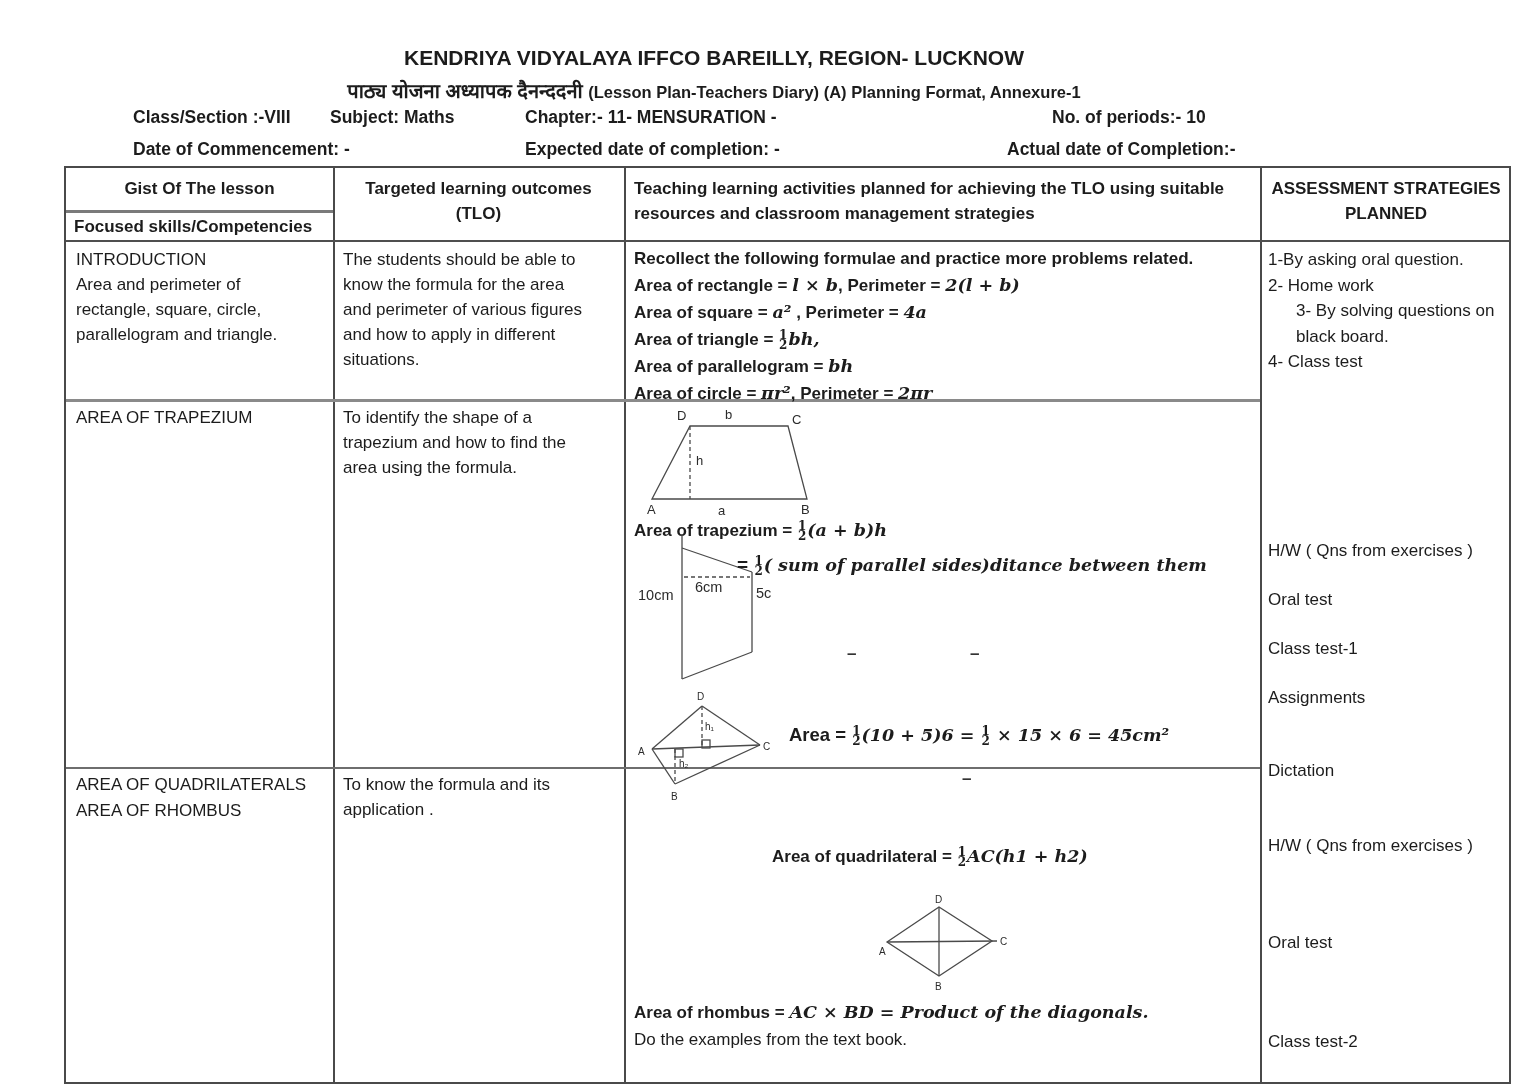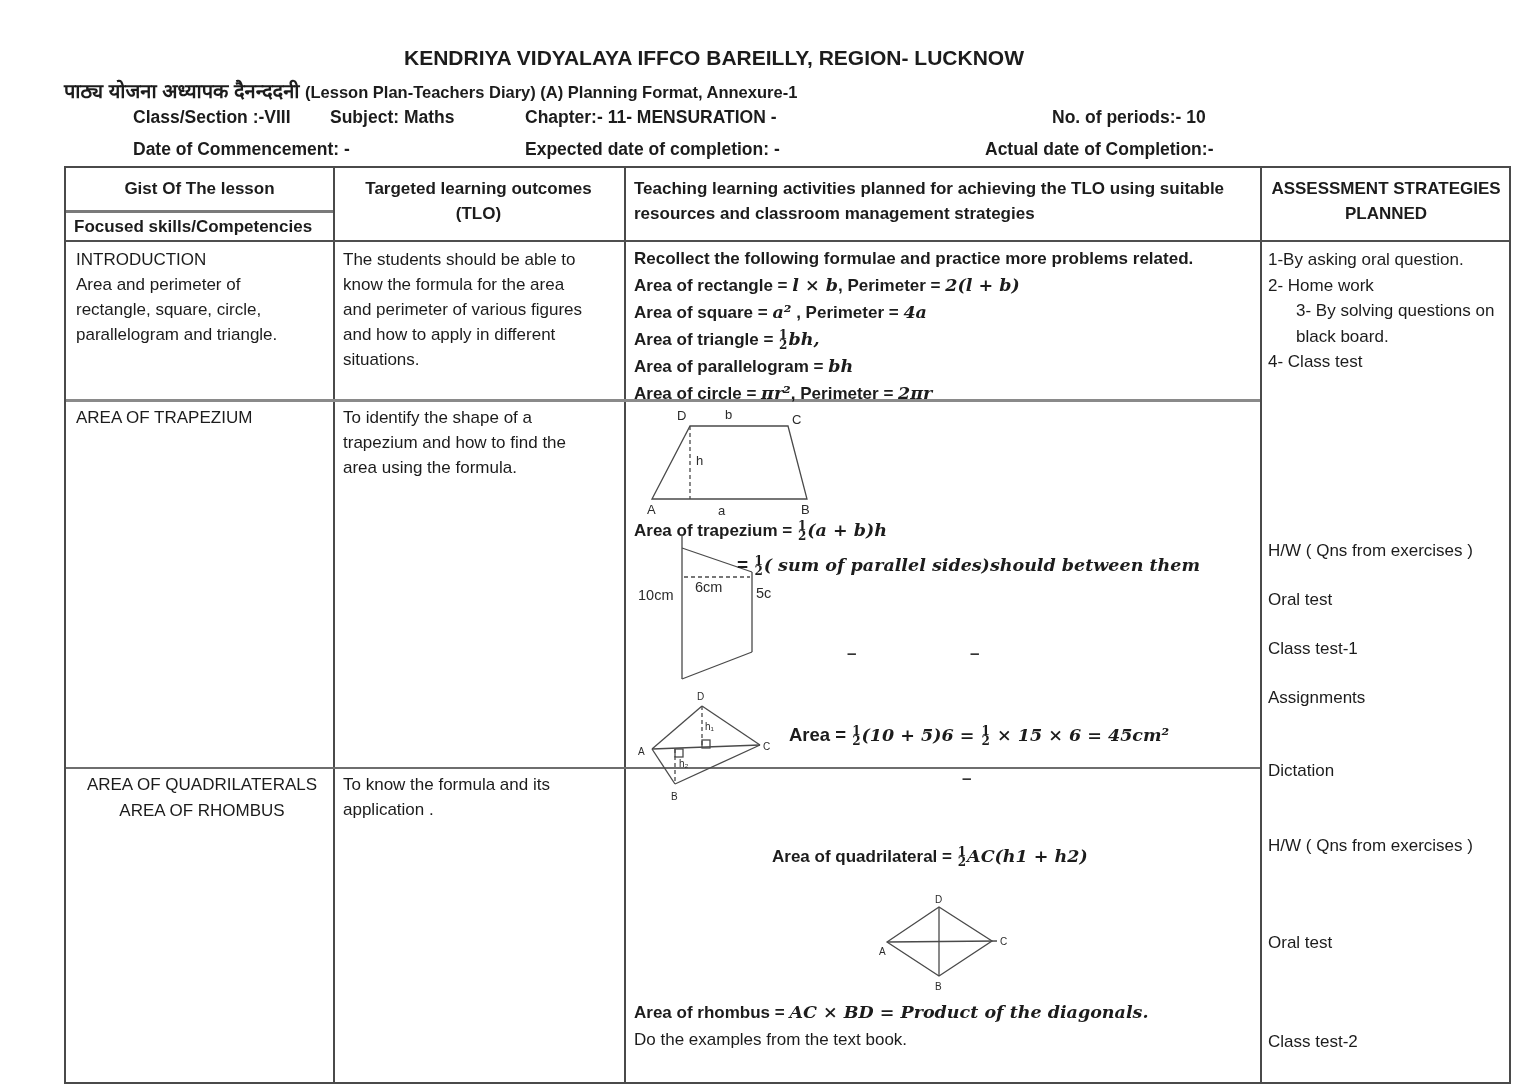--- a/index.html
+++ b/index.html
@@ -5,21 +5,21 @@
   html,body{margin:0;padding:0;}
   body{
     width:1536px;height:1086px;background:#ffffff;position:relative;
     font-family:"Liberation Sans",sans-serif;color:#1c1c1c;overflow:hidden;
     -webkit-font-smoothing:antialiased;
   }
   .abs{position:absolute;}
   .preline{white-space:pre-line;}
   
   .doc-title{top:46px;left:64px;width:1300px;text-align:center;font-size:21px;font-weight:bold;}
-  .doc-subtitle{top:77px;left:64px;width:1300px;}
+  .doc-subtitle{top:77px;left:64px;width:1300px;text-align:center;}
   .hindi{font-size:20px;font-weight:bold;}
   .sub-en{font-size:16.5px;font-weight:bold;}
   .info{font-size:17.5px;font-weight:bold;white-space:nowrap;}
   
   .tbl{left:64px;top:166px;width:1443px;height:914px;border:2px solid #4a4a4a;}
   .vline{position:absolute;top:0;width:2px;height:100%;background:#4a4a4a;}
   .hline{position:absolute;height:2px;background:#6e6e6e;}
   .cell-text{font-size:17px;font-weight:normal;line-height:25px;}
   .hdr{font-size:17px;font-weight:bold;line-height:25px;}
   .ctr{text-align:center;}
@@ -44,21 +44,21 @@
 <div class="abs doc-subtitle">
   <span class="hindi">पाठ्य योजना  अध्यापक  दैनन्ददनी </span><span class="sub-en">(Lesson Plan-Teachers Diary)  (A) Planning Format,  Annexure-1</span>
 </div>
 
 <div class="abs info" style="left:133px;top:107px;">Class/Section :-VIII</div>
 <div class="abs info" style="left:330px;top:107px;">Subject: Maths</div>
 <div class="abs info" style="left:525px;top:107px;">Chapter:- 11- MENSURATION -</div>
 <div class="abs info" style="left:1052px;top:107px;">No. of periods:- 10</div>
 <div class="abs info" style="left:133px;top:139px;">Date of Commencement: -</div>
 <div class="abs info" style="left:525px;top:139px;">Expected date of completion: -</div>
-<div class="abs info" style="left:985px;top:139px;">Actual date of Completion:-</div>
+<div class="abs info" style="left:1007px;top:139px;">Actual date of Completion:-</div>
 
 <div class="abs tbl">
 
   <div class="vline" style="left:267px;"></div>
   <div class="vline" style="left:558px;"></div>
   <div class="vline" style="left:1194px;"></div>
   <div class="hline" style="left:0;top:42px;width:267px;height:3px;background:#7a7a7a;"></div>
   <div class="hline" style="left:0;top:72px;width:1443px;background:#4f4f4f;"></div>
   <div class="hline" style="left:0;top:231px;width:1194px;height:3px;background:#8a8a8a;"></div>
   <div class="hline" style="left:0;top:599px;width:1194px;"></div>
@@ -115,21 +115,21 @@
       <line x1="50" y1="2" x2="50" y2="147"></line>
       <line x1="50" y1="16" x2="120" y2="40"></line>
       <line class="dashed" x1="52" y1="45" x2="118" y2="45"></line>
       <line x1="120" y1="40" x2="120" y2="120"></line>
       <line x1="120" y1="120" x2="50" y2="147"></line>
       <text class="dim" x="6" y="68">10cm</text>
       <text class="dim" x="63" y="60">6cm</text>
       <text class="dim" x="124" y="66">5cm</text>
     </svg>
 
-    <div class="abs fline" style="left:113px;top:152px;font-size:19px;"><span class="seg-t">= </span><span class="frac"><span class="num">1</span><span class="den">2</span></span><span class="seg-m">( sum of parallel sides)should between them</span></div>
+    <div class="abs fline" style="left:113px;top:152px;font-size:19px;"><span class="seg-t">= </span><span class="frac"><span class="num">1</span><span class="den">2</span></span><span class="seg-m">( sum of parallel sides)ditance between them</span></div>
 
     <span class="abs dash" style="left:223px;top:245px;">–</span>
     <span class="abs dash" style="left:346px;top:245px;">–</span>
 
     <svg class="abs fig" style="left:8px;top:289px;" width="145" height="118" viewBox="0 0 145 118">
       <line x1="20" y1="61" x2="70" y2="18"></line>
       <line x1="70" y1="18" x2="128" y2="57"></line>
       <line x1="20" y1="61" x2="128" y2="57"></line>
       <line x1="20" y1="61" x2="43" y2="96"></line>
       <line x1="128" y1="57" x2="43" y2="96"></line>
@@ -143,21 +143,21 @@
       <text class="tiny" x="131" y="62">C</text>
       <text class="tiny" x="47" y="79">h₂</text>
       <text class="tiny" x="39" y="112">B</text>
     </svg>
 
     <div class="abs fline" style="left:165px;top:322px;font-size:18.5px;"><span class="seg-t">Area = </span><span class="frac"><span class="num">1</span><span class="den">2</span></span><span class="seg-m">(10 + 5)6 = </span><span class="frac"><span class="num">1</span><span class="den">2</span></span><span class="seg-m"> × 15 × 6 = 45cm²</span></div>
 
     <span class="abs dash" style="left:338px;top:370px;">–</span>
   </div>
 
-  <div class="abs cell-text preline" style="left:10px;top:604px;width:252px;line-height:26px;text-align:center;">AREA OF QUADRILATERALS
+  <div class="abs cell-text preline" style="left:10px;top:604px;width:252px;line-height:26px;">AREA OF QUADRILATERALS
 AREA OF RHOMBUS</div>
   <div class="abs cell-text preline" style="left:277px;top:604px;width:278px;">To know the formula and its
 application .</div>
 
   <div class="abs" style="left:558px;top:599px;width:636px;height:315px;">
     <div class="abs fline" style="left:148px;top:76px;"><span class="seg-t">Area of quadrilateral = </span><span class="frac"><span class="num">1</span><span class="den">2</span></span><span class="seg-m">AC(h1 + h2)</span></div>
 
     <svg class="abs fig" style="left:253px;top:128px;" width="135" height="100" viewBox="0 0 135 100">
       <polygon points="10,47 62,12 115,46 62,81"></polygon>
       <line x1="10" y1="47" x2="120" y2="46"></line>

